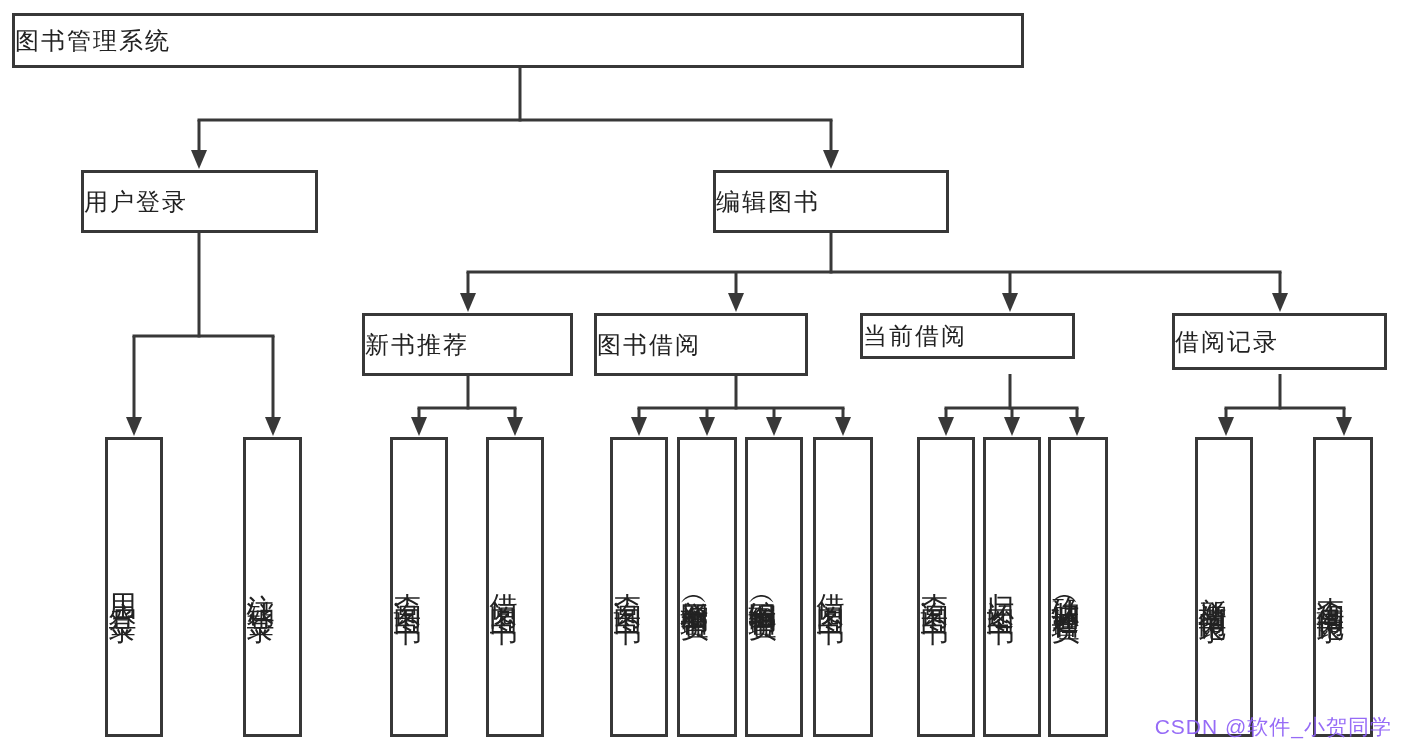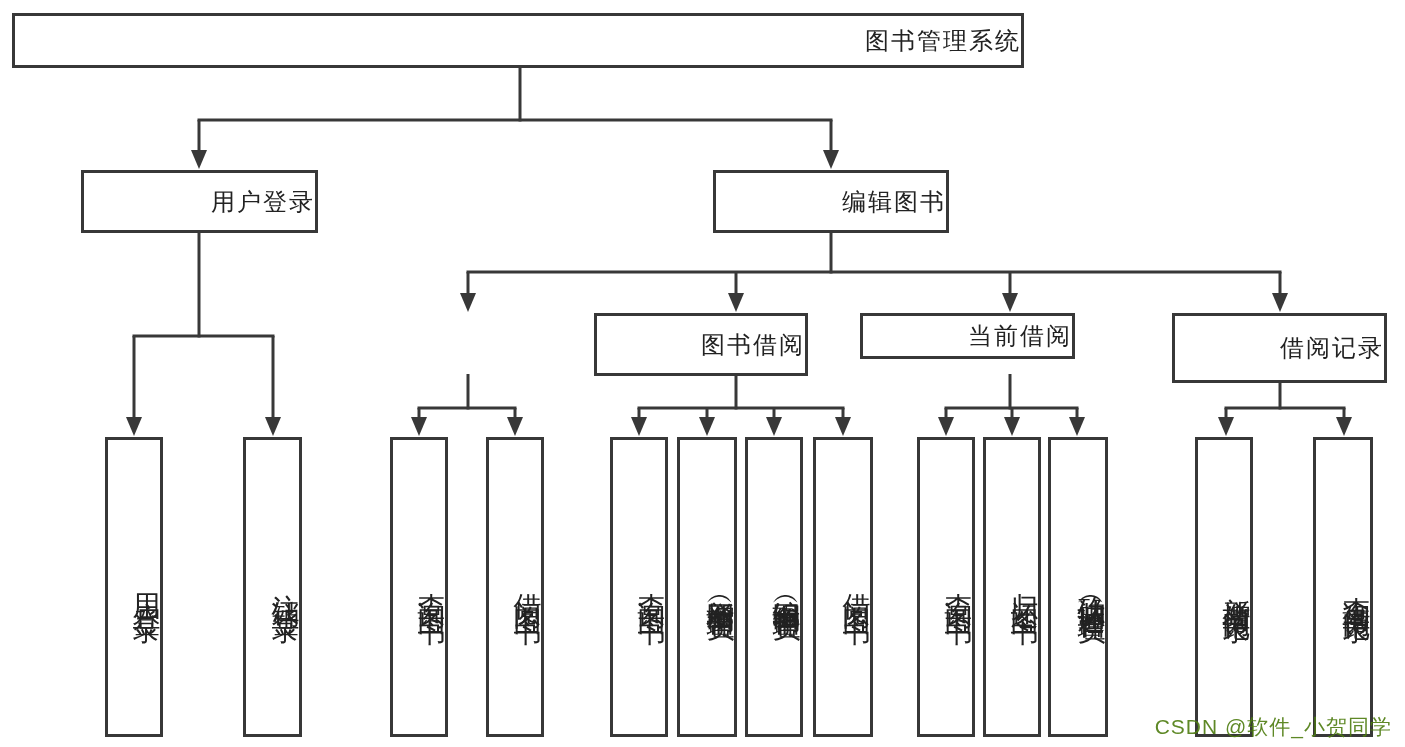--- a/index.html
+++ b/index.html
@@ -30,21 +30,21 @@
     fill: #383838;
     stroke: none;
   }
   .box {
     position: absolute;
     box-sizing: border-box;
     background: #ffffff;
     border: 3px solid #383838;
     display: flex;
     align-items: center;
-    justify-content: flex-end;
+    justify-content: flex-start;
     color: #222222;
   }
   .h-label {
     font-size: 24px;
     letter-spacing: 2px;
     white-space: nowrap;
     color: #222222;
   }
   .v-label {
     writing-mode: vertical-rl;
@@ -56,21 +56,21 @@
     white-space: nowrap;
   }
   .v-label.ls4 { letter-spacing: 4px; }
   .v-label.ls3 { letter-spacing: 3px; }
   .v-label.ls2 { letter-spacing: 2px; }
   .watermark {
     position: absolute;
     right: 13px;
     bottom: 6px;
     font-size: 21px;
-    color: #4d7c0f;
+    color: #8b5cf6;
     letter-spacing: 1px;
     white-space: nowrap;
     opacity: 0.9;
   }
 </style>
 </head>
 <body>
 
 <div class="canvas">
 
@@ -154,27 +154,30 @@
     <span class="h-label">图书管理系统</span>
   </div>
 
   <div class="box" style="left:81px; top:170px; width:237px; height:63px;">
     <span class="h-label">用户登录</span>
   </div>
   <div class="box" style="left:713px; top:170px; width:236px; height:63px;">
     <span class="h-label">编辑图书</span>
   </div>
 
+  <div class="box" style="left:362px; top:313px; width:211px; height:63px;">
+    <span class="h-label">新书推荐</span>
+  </div>
   <div class="box" style="left:594px; top:313px; width:214px; height:63px;">
     <span class="h-label">图书借阅</span>
   </div>
   <div class="box" style="left:860px; top:313px; width:215px; height:46px;">
     <span class="h-label">当前借阅</span>
   </div>
-  <div class="box" style="left:1172px; top:313px; width:215px; height:70px;">
+  <div class="box" style="left:1172px; top:313px; width:215px; height:57px;">
     <span class="h-label">借阅记录</span>
   </div>
 
   <div class="box" style="left:105px; top:437px; width:58px; height:300px;">
     <span class="v-label">用户登录</span>
   </div>
   <div class="box" style="left:243px; top:437px; width:59px; height:300px;">
     <span class="v-label">注销登录</span>
   </div>
   <div class="box" style="left:390px; top:437px; width:58px; height:300px;">

